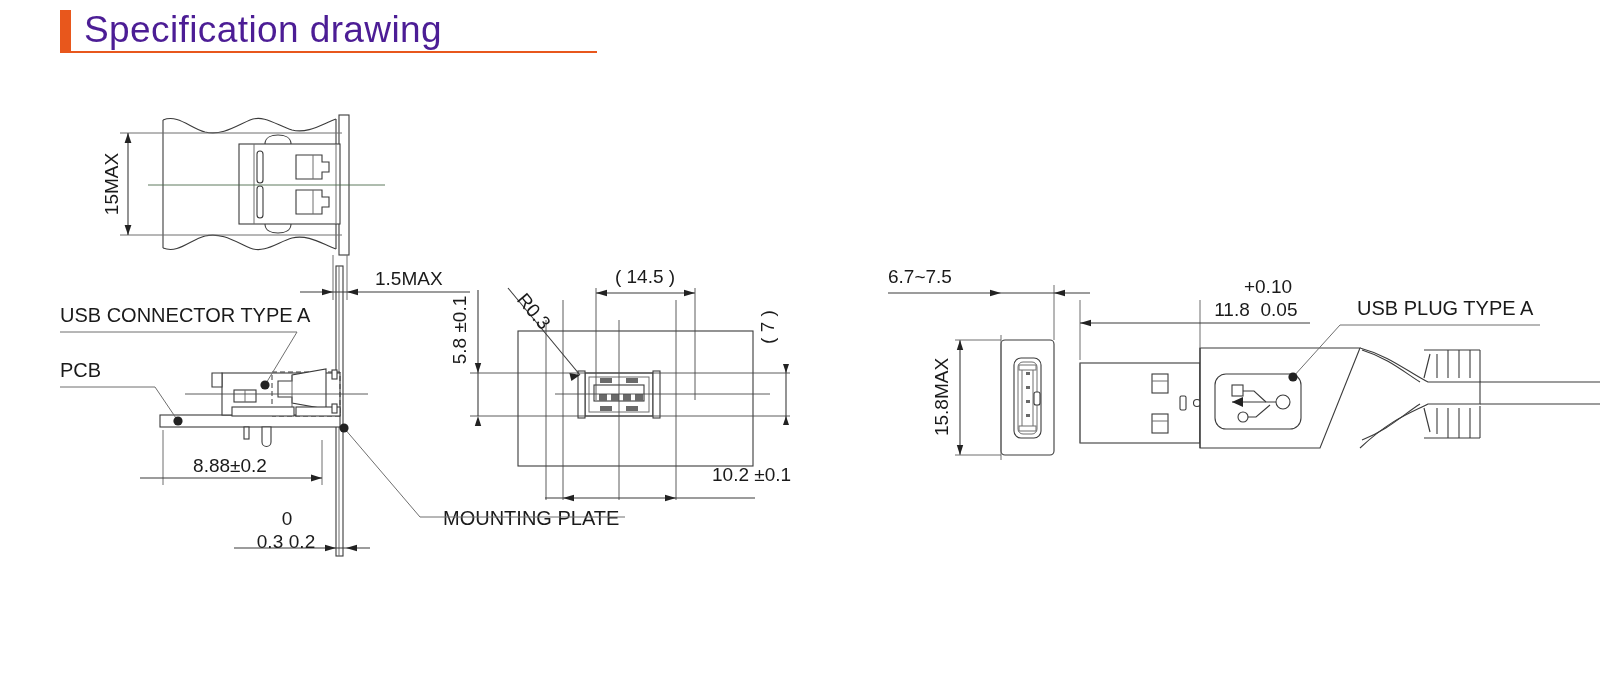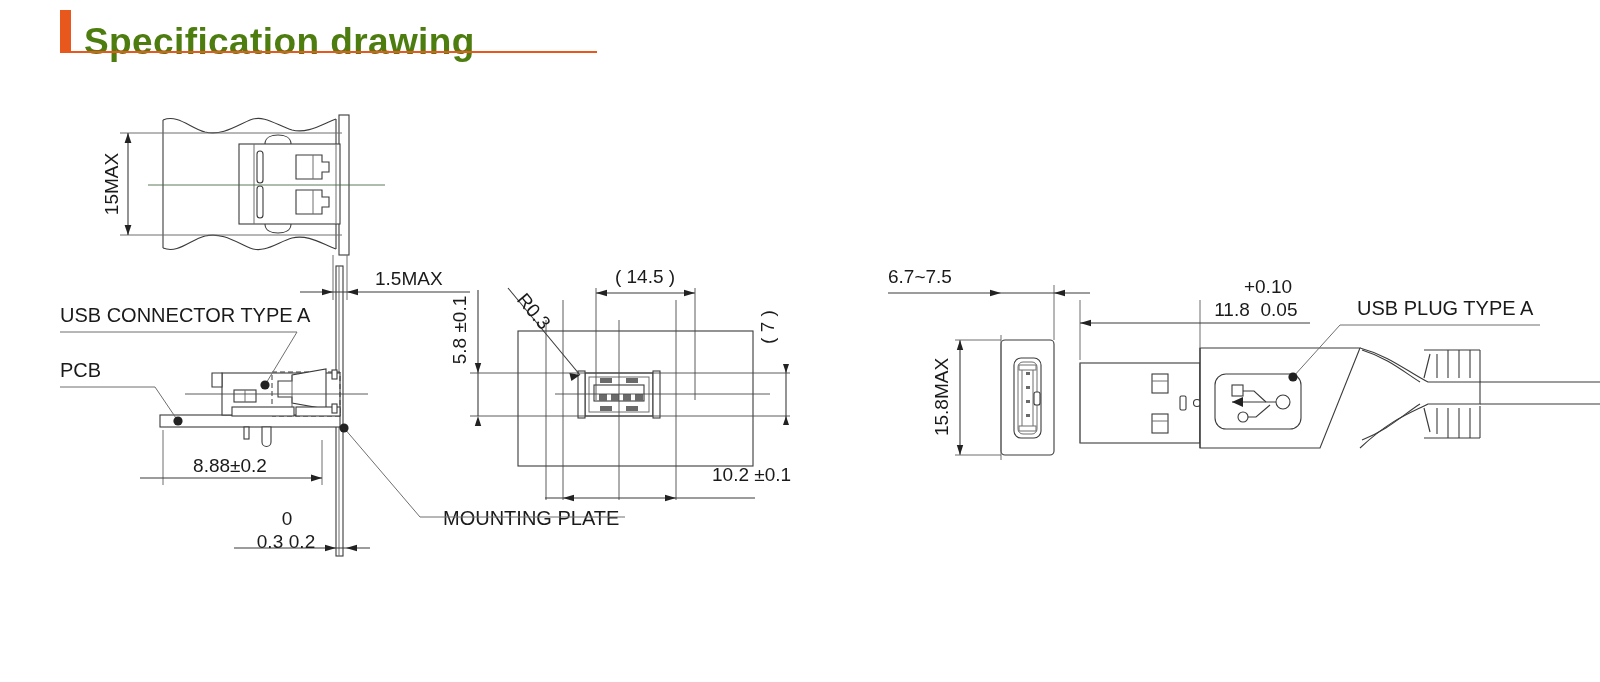--- a/index.html
+++ b/index.html
@@ -28,26 +28,26 @@
     position: absolute;
     left: 60px;
     top: 10px;
     width: 11px;
     height: 42px;
     background: #e8571c;
   }
   #page-title {
     position: absolute;
     left: 84px;
-    top: 20px;
+    top: 8px;
     font-size: 37px;
     line-height: 44px;
     letter-spacing: 0.4px;
-    color: #4d7c0f;
-    font-weight: 700;
+    color: #4c1d95;
+    font-weight: 400;
     white-space: nowrap;
   }
   #title-rule {
     position: absolute;
     left: 60px;
     top: 51px;
     width: 537px;
     height: 2px;
     background: #e8571c;
   }

